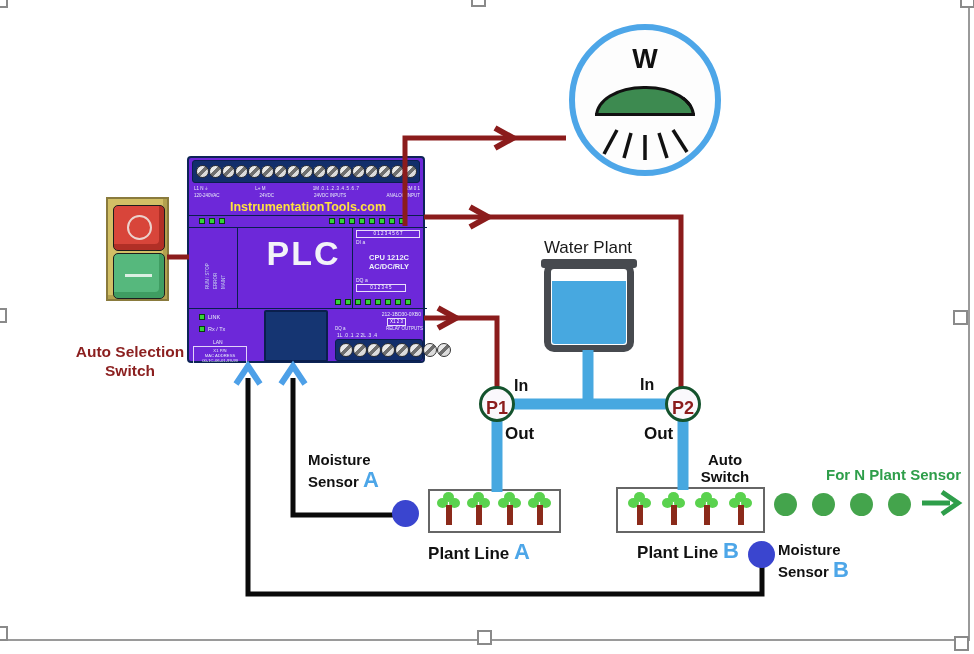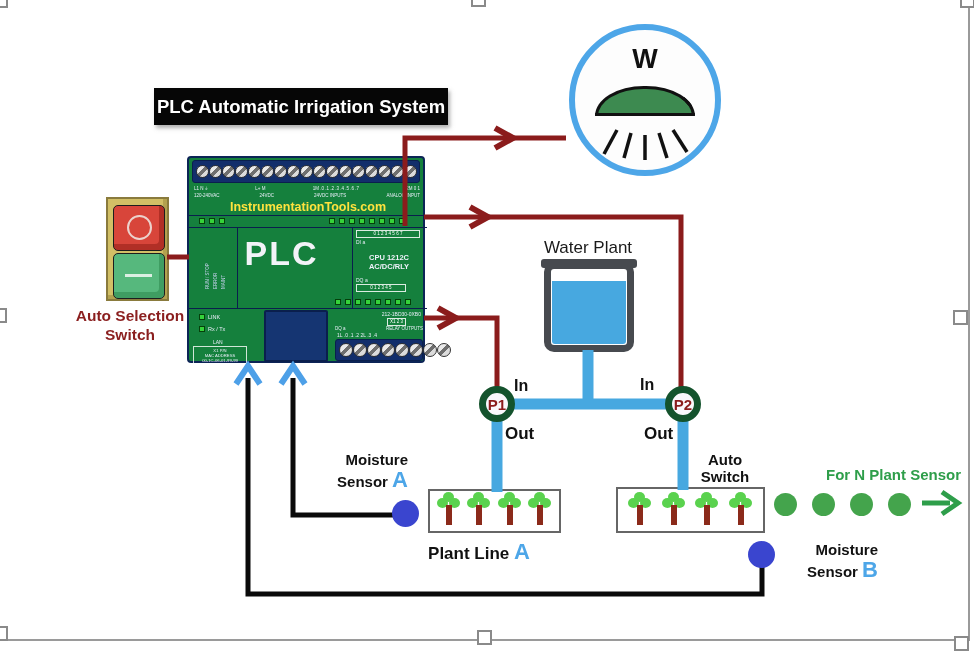--- a/index.html
+++ b/index.html
@@ -9,21 +9,21 @@
   
   .selline{position:absolute;background:#9a9a9a;z-index:19;}
   .handle{position:absolute;width:15px;height:15px;background:#fff;border:2px solid #8a8a8a;z-index:20;box-sizing:border-box;}
 
   
   .title{position:absolute;left:154px;top:88px;width:294px;height:37px;background:#060606;color:#fff;
          font-weight:bold;font-size:18.5px;line-height:37px;text-align:center;white-space:nowrap;
          box-shadow:2px 3px 4px rgba(110,110,110,.55);z-index:2;}
 
   
-  .plc{position:absolute;background:#15803d;border:2px solid #0c2456;border-radius:4px;z-index:2;box-sizing:border-box;color:#fff;}
+  .plc{position:absolute;background:#6d28d9;border:2px solid #0c2456;border-radius:4px;z-index:2;box-sizing:border-box;color:#fff;}
   .plc *{box-sizing:border-box;}
   .screwrow{position:absolute;background:#122e6b;border:1px solid #0a1f4d;border-radius:3px;
             display:flex;align-items:center;justify-content:space-between;padding:0 3px;}
   .screw{width:13px;height:13px;border-radius:50%;border:1px solid #333;flex:0 0 auto;
          background:linear-gradient(135deg,#e9e9e9 40%,#6f6f6f 40%,#6f6f6f 60%,#dcdcdc 60%);}
   .screwrow.small .screw{width:14px;height:14px;}
   .trow{position:absolute;display:flex;justify-content:space-between;font-size:4.5px;color:#e8edf8;white-space:nowrap;}
   .brand{position:absolute;text-align:center;font-size:12.5px;font-weight:bold;color:#ffe23e;}
   .ledrow{position:absolute;display:flex;gap:4px;}
   .led{width:6px;height:6px;background:#35d23a;border:1px solid #05400a;display:inline-block;flex:0 0 auto;}
@@ -42,57 +42,57 @@
   .porttag{position:absolute;border:1px solid rgba(255,255,255,.85);font-size:4.5px;line-height:6px;padding:0 2px;color:#fff;}
   .relhead{position:absolute;display:flex;justify-content:space-between;font-size:4.5px;color:#e8edf8;}
 
   
   .switch{position:absolute;background:#d2bf66;border:2px solid #8a7b3d;box-shadow:inset -4px -4px 0 #b3a14f;z-index:2;box-sizing:border-box;}
   .btn{position:absolute;left:5px;width:50px;height:44px;border:1px solid #1d1d1d;border-radius:5px;}
   .btn.red{top:6px;background:#d8453a;box-shadow:inset -5px -6px 0 #b12f26;}
   .btn.green{top:54px;background:#56b87d;box-shadow:inset -5px -6px 0 #3f9d62;}
   .ring{position:absolute;left:13px;top:9px;width:21px;height:21px;border:2.5px solid rgba(240,235,230,.85);border-radius:50%;}
   .dash{position:absolute;left:11px;top:20px;width:27px;height:3px;background:rgba(235,245,238,.9);}
-  .swlabel{position:absolute;color:#8b1f1f;font-weight:bold;font-size:15.5px;text-align:center;line-height:19px;z-index:2;}
+  .swlabel{position:absolute;color:#8b1f1f;font-weight:bold;font-size:15.5px;text-align:center;line-height:19px;z-index:2;margin-top:36px;}
 
   
   .sprinkler{position:absolute;border:6px solid #4da6e8;border-radius:50%;background:#fdfdfd;z-index:2;box-sizing:border-box;}
   .sprinkler .w{position:absolute;top:14px;width:100%;text-align:center;font-size:27px;font-weight:bold;color:#111;}
   .dome{position:absolute;left:20px;top:56px;width:100px;height:30px;background:#3d8a50;border:3px solid #111;
         border-radius:52px 52px 0 0 / 32px 32px 0 0;box-sizing:border-box;}
   .spray{position:absolute;left:0;top:0;}
 
   
   .tanklabel{position:absolute;font-size:17px;color:#1a1a1a;text-align:center;z-index:2;}
   .tank{position:absolute;background:#fff;border:7px solid #474a4f;border-radius:10px;z-index:2;box-sizing:border-box;}
   .tank-lip{position:absolute;left:-10px;top:-10px;width:96px;height:9px;background:#474a4f;border-radius:3px;}
   .water{position:absolute;left:1px;right:1px;bottom:1px;top:12px;background:#47a8e0;border-radius:0 0 3px 3px;}
 
   
-  .pump{position:absolute;width:36px;height:36px;border:7px solid #14532d;border-radius:50%;background:#faf8fc;z-index:10;
-        display:flex;align-items:center;justify-content:center;font-weight:bold;font-size:15px;color:#8b1c1c;box-sizing:border-box;}
+  .pump{position:absolute;width:36px;height:36px;border:3px solid #14532d;border-radius:50%;background:#faf8fc;z-index:10;
+        display:flex;align-items:flex-end;justify-content:center;font-weight:bold;font-size:18px;color:#8b1c1c;box-sizing:border-box;}
   .flowlab{position:absolute;font-weight:bold;color:#111;z-index:6;}
 
   
   .pbox{position:absolute;background:#fff;border:2px solid #666;display:flex;justify-content:space-evenly;
         align-items:flex-end;padding-bottom:3px;z-index:2;box-sizing:border-box;}
   .tree{position:relative;width:24px;height:36px;display:inline-block;}
   .tree .f{position:absolute;background:#5ad24e;border-radius:50%;width:11px;height:10px;}
   .tree .fa{left:6px;top:0;}
   .tree .fb{left:0;top:6px;}
   .tree .fc{left:12px;top:6px;}
   .tree .trunk{position:absolute;left:9px;top:13px;width:6px;height:20px;background:#8b2a1a;}
   .plabel{position:absolute;font-weight:bold;font-size:17px;color:#111;text-align:center;white-space:nowrap;z-index:2;}
   .bl{color:#4da6e8;font-size:22px;font-weight:bold;}
 
   .lvlabel{position:absolute;font-weight:bold;font-size:15px;color:#111;text-align:center;line-height:17px;z-index:2;}
 
   
   .sensor{position:absolute;width:27px;height:27px;border-radius:50%;background:#3a45cf;z-index:10;}
-  .senslabel{position:absolute;font-weight:bold;font-size:15px;color:#111;text-align:right;line-height:20px;z-index:2;white-space:nowrap;}
+  .senslabel{position:absolute;font-weight:bold;font-size:15px;color:#111;text-align:left;line-height:20px;z-index:2;white-space:nowrap;}
 
   
   .nlabel{position:absolute;color:#2e9e4a;font-weight:bold;font-size:15px;white-space:nowrap;z-index:2;}
   .dots{position:absolute;display:flex;gap:15px;z-index:2;}
   .gdot{width:23px;height:23px;border-radius:50%;background:#44a44c;flex:0 0 auto;}
 
   .wires{position:absolute;left:0;top:0;z-index:5;pointer-events:none;}
 </style>
 </head>
 <body>
@@ -103,21 +103,20 @@
   <div class="selline" style="left:0;top:639px;width:970px;height:2px"></div>
   <div class="handle" style="left:-7px;top:-7px"></div>
   <div class="handle" style="left:471px;top:-8px"></div>
   <div class="handle" style="left:960px;top:-7px"></div>
   <div class="handle" style="left:-8px;top:308px"></div>
   <div class="handle" style="left:953px;top:310px"></div>
   <div class="handle" style="left:-7px;top:626px"></div>
   <div class="handle" style="left:477px;top:630px"></div>
   <div class="handle" style="left:954px;top:636px"></div>
 
-  <div class="title">PLC Automatic Irrigation System</div>
 
   <div class="plc" style="left:187px;top:156px;width:238px;height:207px">
     <div class="screwrow" style="left:3px;top:2px;width:228px;height:23px">
         <i class="screw"></i>
         <i class="screw"></i>
         <i class="screw"></i>
         <i class="screw"></i>
         <i class="screw"></i>
         <i class="screw"></i>
         <i class="screw"></i>
@@ -161,21 +160,21 @@
         <i class="led"></i>
         <i class="led"></i>
       </div>
     <div class="seam" style="left:0;top:69px;width:238px;height:1px"></div>
     <div class="vcol" style="left:16px;top:75px;height:56px">
       <span class="vlabel">RUN / STOP</span>
       <span class="vlabel">ERROR</span>
       <span class="vlabel">MAINT</span>
     </div>
     <div class="seam" style="left:48px;top:69px;width:1px;height:81px"></div>
-    <div class="bigplc" style="left:35px;top:76px;width:115px">PLC</div>
+    <div class="bigplc" style="left:57px;top:76px;width:115px">PLC</div>
     <div class="seam" style="left:163px;top:69px;width:1px;height:81px"></div>
     <div class="boxrow" style="left:167px;top:72px;width:64px">0 1 2 3 4 5 6 7</div>
     <div class="tinyl" style="left:167px;top:81px">DI a</div>
     <div class="cpu" style="left:165px;top:95px;width:70px">
       <div>CPU 1212C</div>
       <div>AC/DC/RLY</div>
     </div>
     <div class="tinyl" style="left:167px;top:119px">DQ a</div>
     <div class="boxrow" style="left:167px;top:126px;width:50px">0 1 2 3 4 5</div>
     <div class="ledrow" style="left:146px;top:141px">
@@ -314,20 +313,24 @@
         <i class="f fa"></i>
         <i class="f fb"></i>
         <i class="f fc"></i>
         <i class="trunk"></i>
       </span>
     </div>
   <div class="plabel" style="left:409px;top:539px;width:140px">
     <span>Plant Line</span>
     <span class="bl">A</span>
   </div>
+  <div class="plabel" style="left:613px;top:538px;width:150px">
+    <span>Plant Line</span>
+    <span class="bl">B</span>
+  </div>
 
   <div class="lvlabel" style="left:688px;top:451px;width:74px">
     <div>Auto</div>
     <div>Switch</div>
   </div>
 
   <div class="senslabel" style="left:308px;top:450px;width:100px">
     <div>Moisture</div>
     <div><span>Sensor</span>
          <span class="bl">A</span></div>

